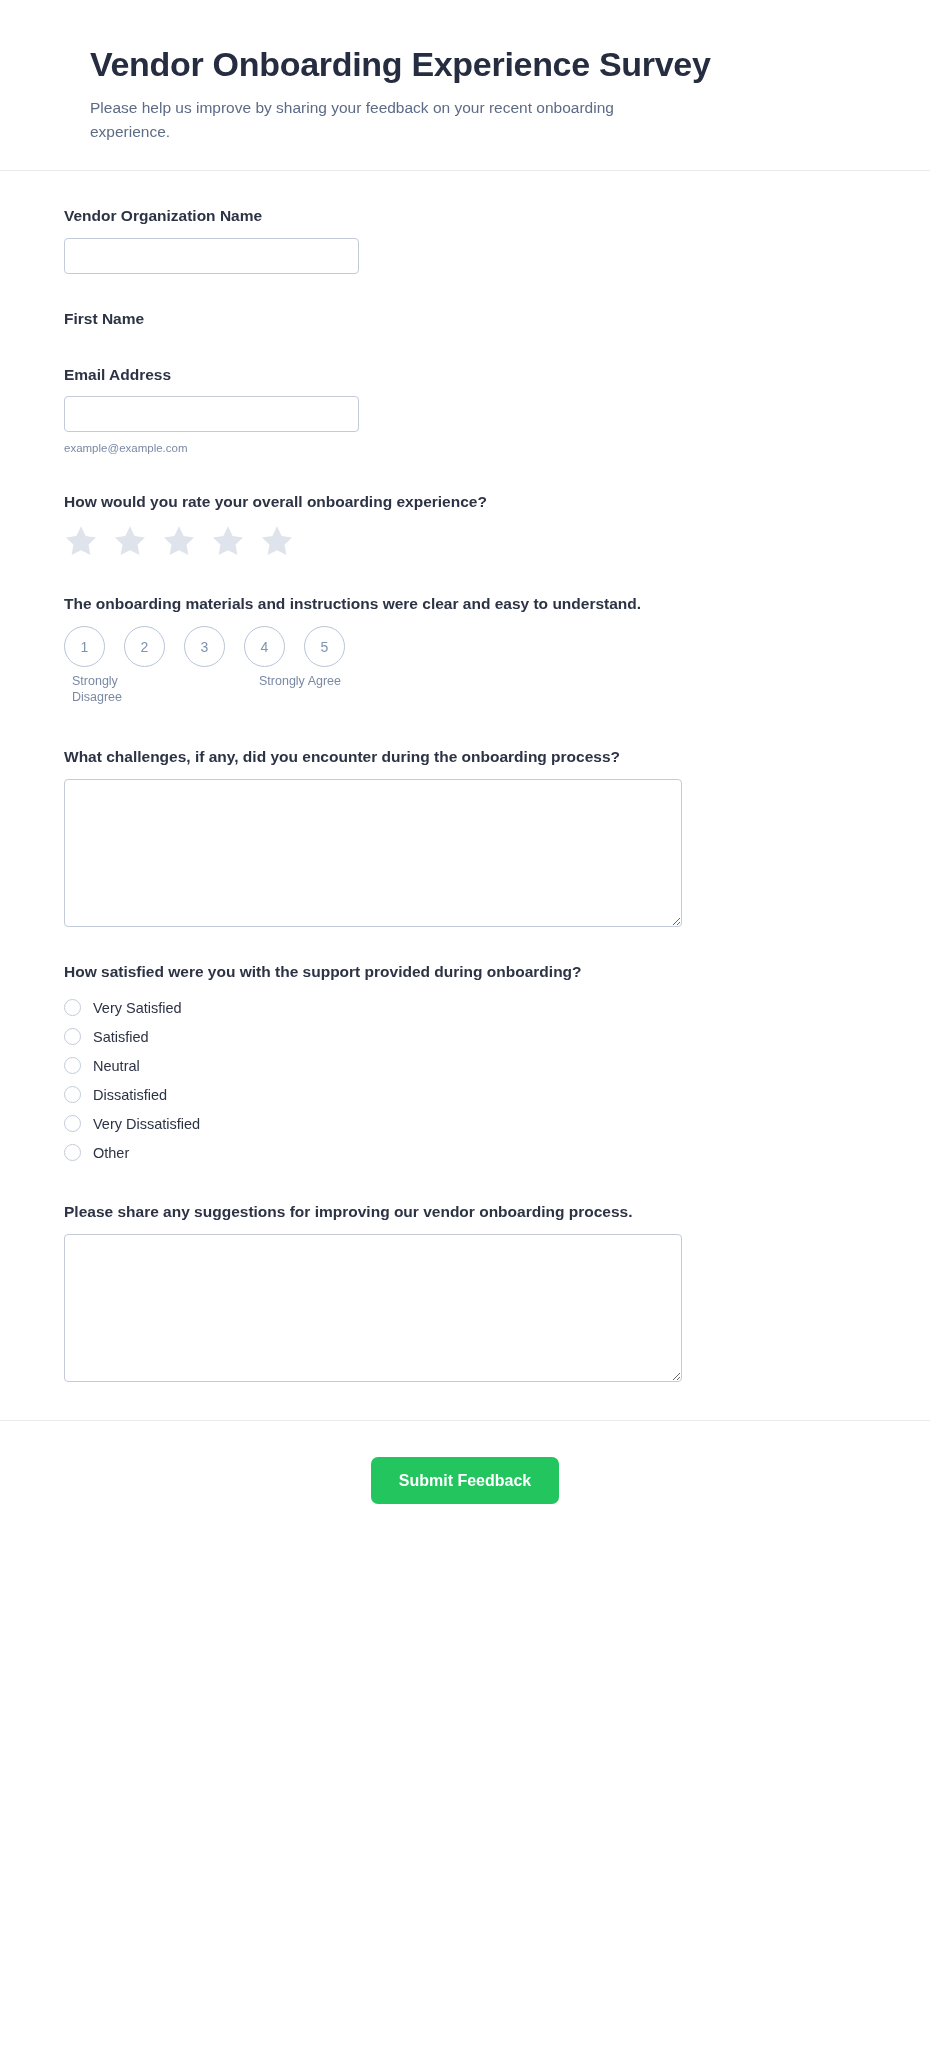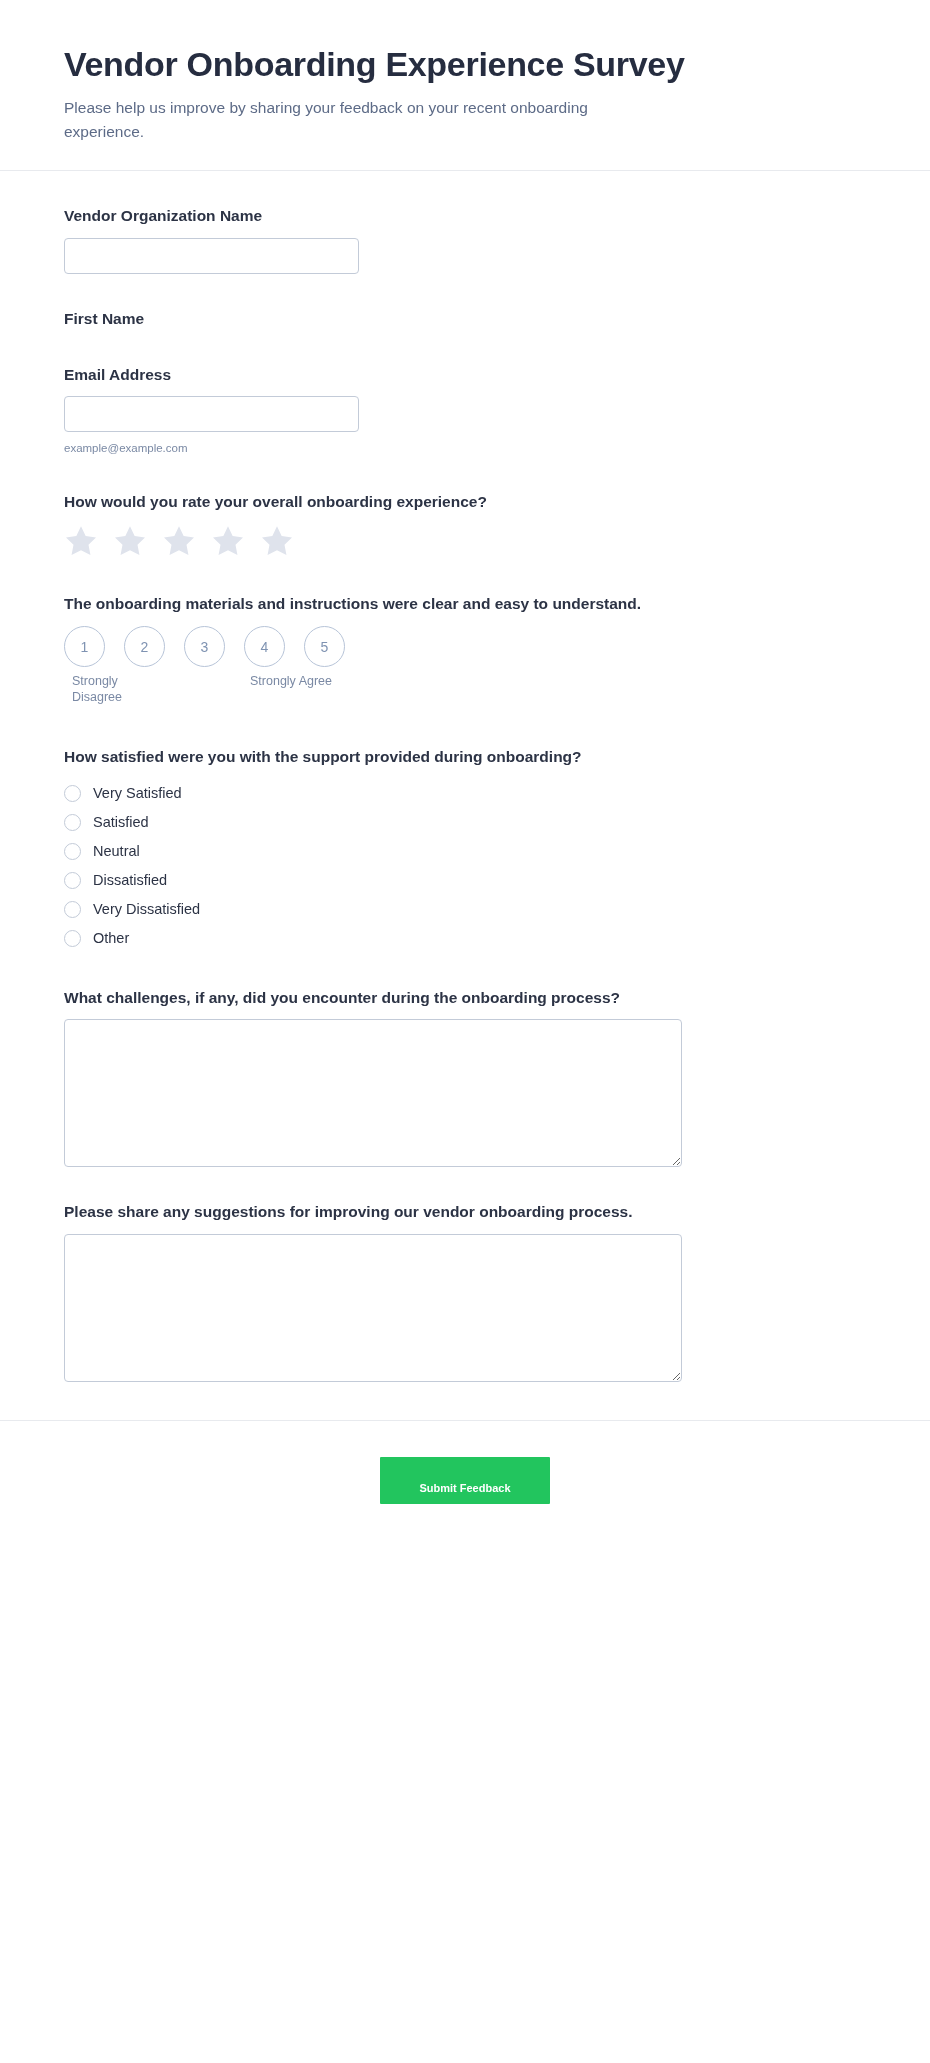--- a/index.html
+++ b/index.html
@@ -17,21 +17,21 @@
   }
   .page {
     width: 930px;
     min-height: 2063px;
     background: #ffffff;
     position: relative;
   }
 
   
   .form-header {
-    padding: 44px 64px 26px 64px;
+    padding: 44px 64px 26px 90px;
     border-bottom: 1px solid #e8eaee;
   }
   .form-title {
     font-size: 34px;
     font-weight: bold;
     letter-spacing: -0.3px;
     color: #262d40;
     line-height: 1.18;
     margin: 0 0 12px 0;
   }
@@ -140,21 +140,21 @@
     height: 38px;
     margin-top: 7px;
   }
   .scale-end-label {
     position: absolute;
     font-size: 12.5px;
     color: #7a89a4;
     line-height: 1.25;
   }
   .scale-end-left  { left: 8px; width: 64px; }
-  .scale-end-right { left: 186px; width: 150px; }
+  .scale-end-right { left: 195px; width: 150px; }
 
   
   .textarea-input {
     display: block;
     width: 618px;
     height: 148px;
     border: 1px solid #c3cbd8;
     border-radius: 4px;
     background: #ffffff;
     font-family: "Liberation Sans", sans-serif;
@@ -193,25 +193,25 @@
     border-top: 1px solid #e8eaee;
     margin-top: 38px;
     padding: 36px 0 40px 0;
     text-align: center;
   }
   .submit-button {
     display: inline-block;
     background: #22c55e;
     color: #ffffff;
     border: none;
-    border-radius: 1px;
-    font-family: "Liberation Sans", sans-serif;
-    font-size: 11px;
+    border-radius: 7px;
+    font-family: "Liberation Sans", sans-serif;
+    font-size: 16px;
     font-weight: bold;
-    padding: 8px 28px;
+    padding: 0 28px;
     height: 47px;
     line-height: 47px;
     cursor: pointer;
     min-width: 170px;
   }
 </style>
 </head>
 <body>
 
 <div class="page">
@@ -288,20 +288,25 @@
             <button class="scale-circle">5</button>
           </div>
         </div>
       <div class="scale-labels">
         <span class="scale-end-label scale-end-left">Strongly Disagree</span>
         <span class="scale-end-label scale-end-right">Strongly Agree</span>
       </div>
     </div>
 
     <div class="field-block">
+      <label class="field-label">What challenges, if any, did you encounter during the onboarding process?</label>
+      <textarea class="textarea-input" placeholder="" style=""></textarea>
+    </div>
+
+    <div class="field-block">
       <label class="field-label">How satisfied were you with the support provided during onboarding?</label>
       <div class="radio-list" id="radio-list">
           <label class="radio-item">
             <span class="radio-circle"></span>
             <span class="radio-label">Very Satisfied</span>
           </label>
           <label class="radio-item">
             <span class="radio-circle"></span>
             <span class="radio-label">Satisfied</span>
           </label>
@@ -315,25 +320,20 @@
           </label>
           <label class="radio-item">
             <span class="radio-circle"></span>
             <span class="radio-label">Very Dissatisfied</span>
           </label>
           <label class="radio-item">
             <span class="radio-circle"></span>
             <span class="radio-label">Other</span>
           </label>
         </div>
-    </div>
-
-    <div class="field-block">
-      <label class="field-label">What challenges, if any, did you encounter during the onboarding process?</label>
-      <textarea class="textarea-input" placeholder="" style=""></textarea>
     </div>
 
     <div class="field-block">
       <label class="field-label">Please share any suggestions for improving our vendor onboarding process.</label>
       <textarea class="textarea-input" placeholder="" style=""></textarea>
     </div>
 
   </div>
 
   <div class="form-footer">

